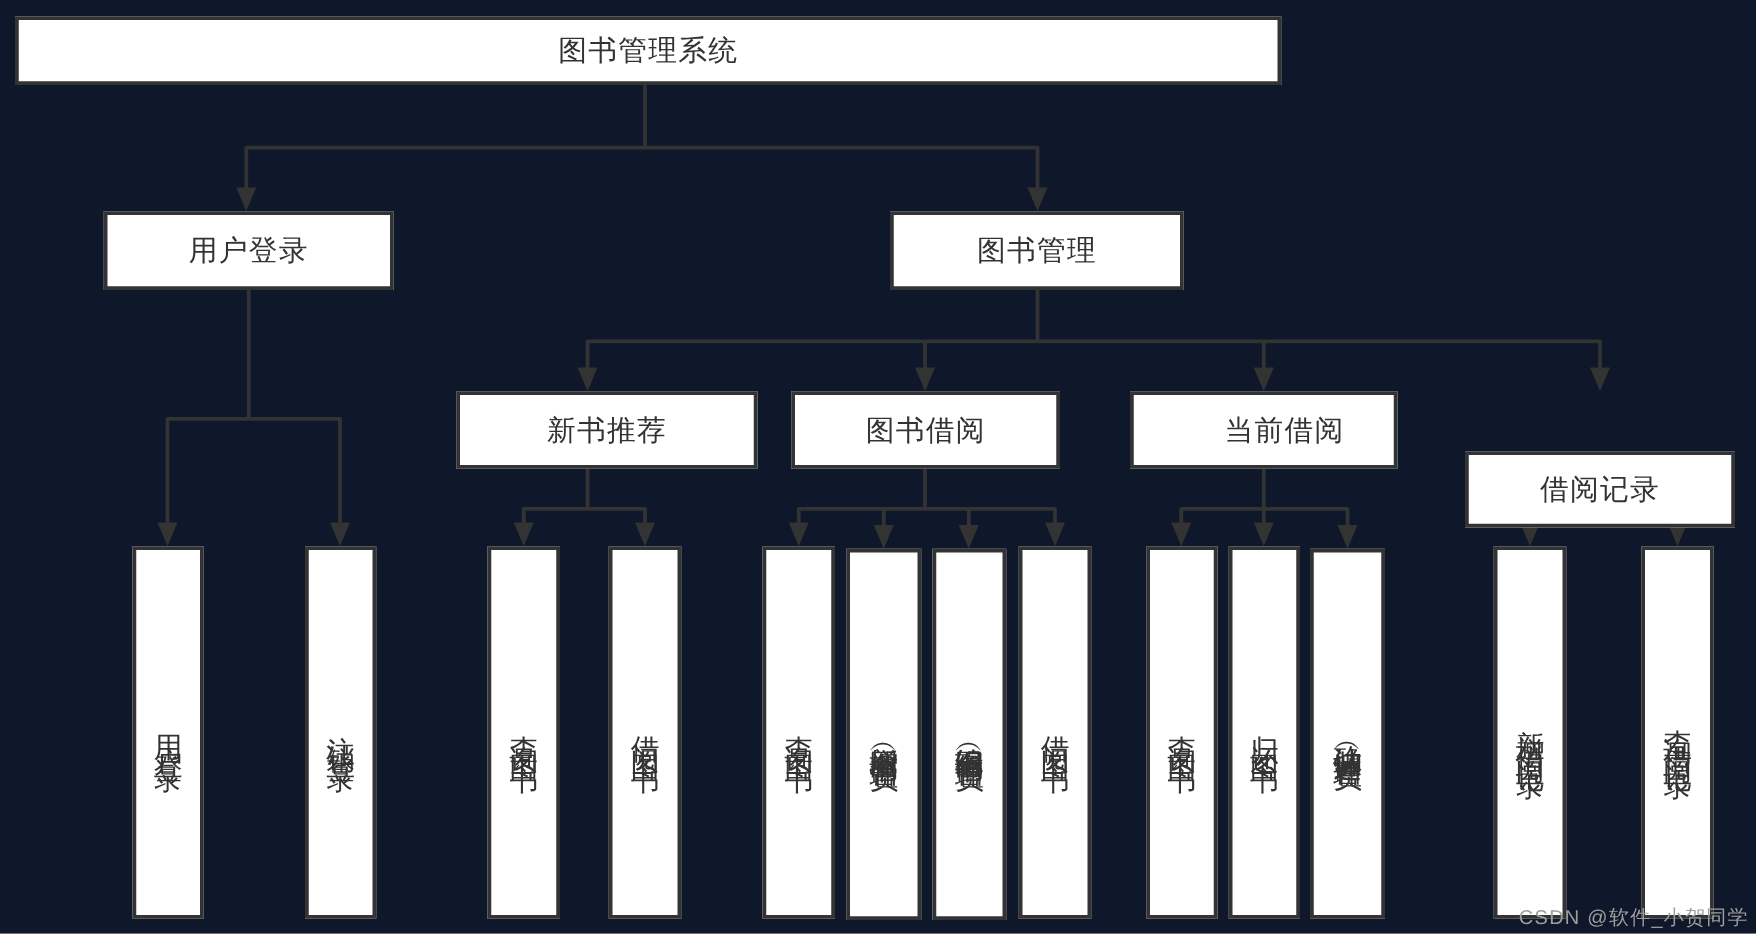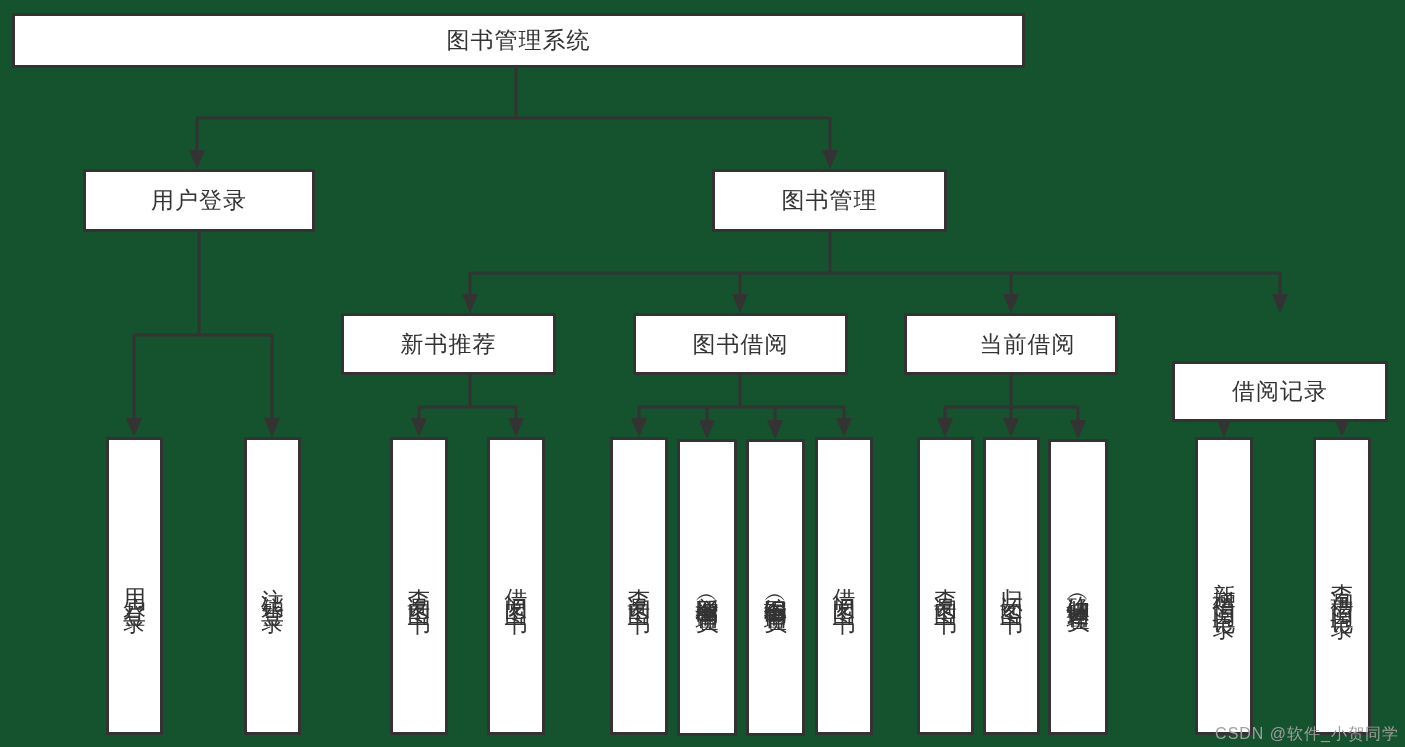--- a/index.html
+++ b/index.html
@@ -5,21 +5,21 @@
   html, body {
     margin: 0;
     padding: 0;
     background: #ffffff;
     font-family: "Liberation Sans", sans-serif;
   }
   .canvas {
     position: relative;
     width: 1405px;
     height: 747px;
-    background: #14532d;
+    background: #0f172a;
     overflow: hidden;
     color: #333333;
   }
   .connectors {
     position: absolute;
     left: 0; top: 0;
     width: 1405px;
     height: 747px;
   }
   .node {
@@ -107,21 +107,21 @@
       <polygon points="1216,418 1232,418 1224,437"></polygon>
       <polygon points="1334,418 1350,418 1342,437"></polygon>
     </g>
   </svg>
 
   <div class="node" style="left:12px; top:13px; width:1013px; height:55px;">图书管理系统</div>
 
   <div class="node" style="left:83px; top:169px; width:232px; height:63px;">用户登录</div>
   <div class="node" style="left:712px; top:169px; width:235px; height:63px;">图书管理</div>
 
-  <div class="node" style="left:341px; top:313px; width:215px; height:62px;font-family:Liberation Mono, monospace;">新书推荐</div>
+  <div class="node" style="left:365px; top:313px; width:241px; height:62px;font-family:Liberation Mono, monospace;">新书推荐</div>
   <div class="node" style="left:633px; top:313px; width:215px; height:62px;">图书借阅</div>
   <div class="node" style="left:904px; top:313px; width:214px; height:62px;padding-left:33px;">当前借阅</div>
   <div class="node" style="left:1172px; top:313px; width:216px; height:61px;margin-top:48px;">借阅记录</div>
 
   <div class="vnode" style="left:106px; top:437px; width:57px; height:298px;">
     <span class="vtext">用户登录</span>
   </div>
   <div class="vnode" style="left:244px; top:437px; width:57px; height:298px;">
     <span class="vtext">注销登录</span>
   </div>

